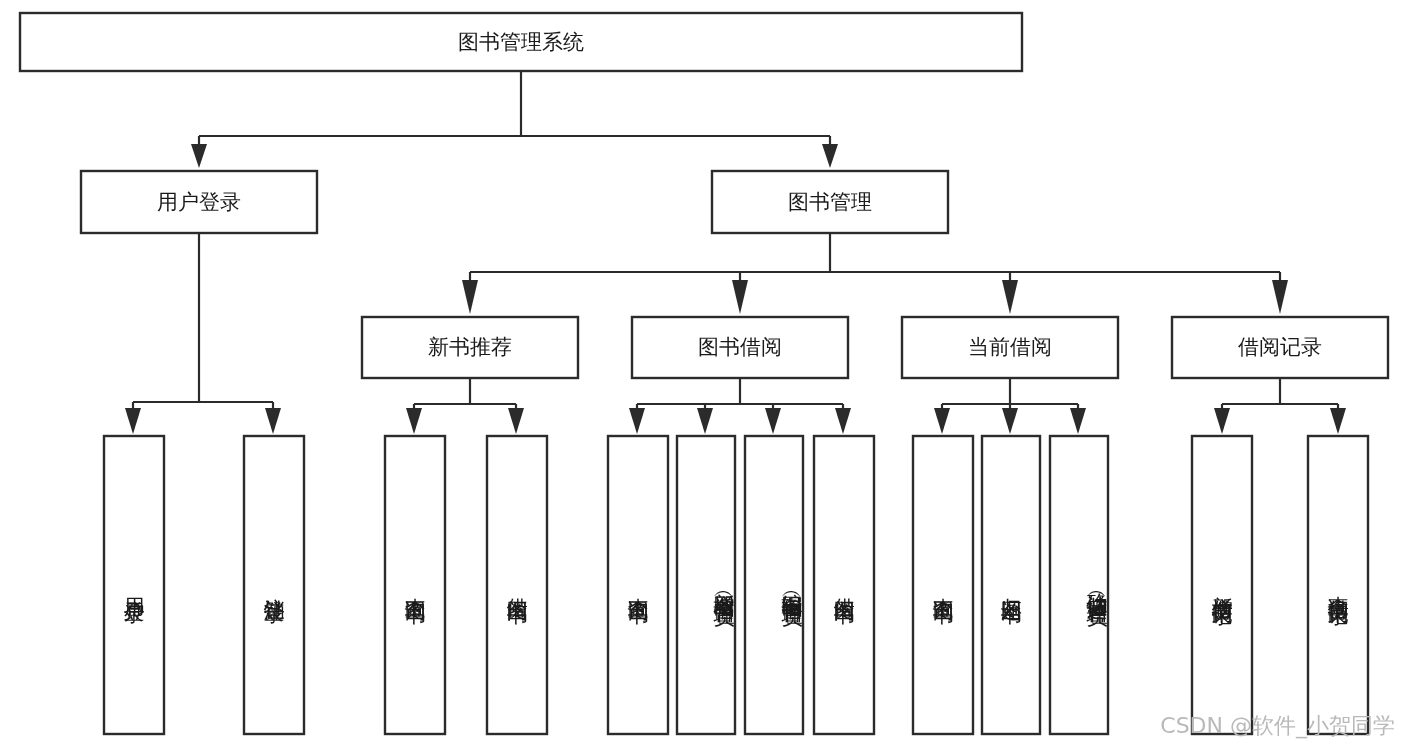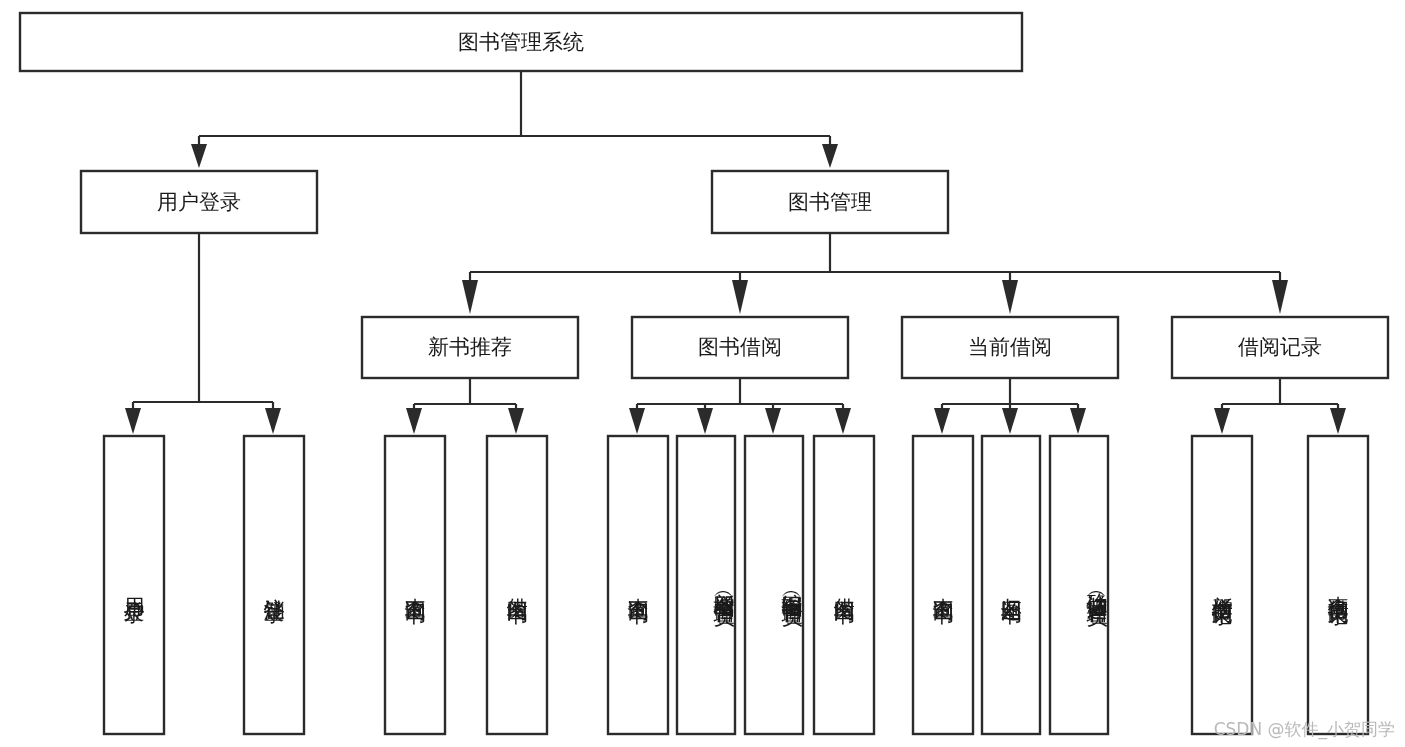--- a/index.html
+++ b/index.html
@@ -57,21 +57,21 @@
     color: #1a1a1a;
     letter-spacing: 2px;
     white-space: nowrap;
     pointer-events: none;
   }
   .watermark {
     position: absolute;
     right: 10px;
     bottom: 6px;
     font-family: "DejaVu Sans", "Liberation Sans", sans-serif;
-    font-size: 17px;
+    font-size: 22px;
     color: #b9b9b9;
     white-space: nowrap;
     pointer-events: none;
   }
 </style>
 </head>
 <body>
 
 <div id="diagram-root">
 

